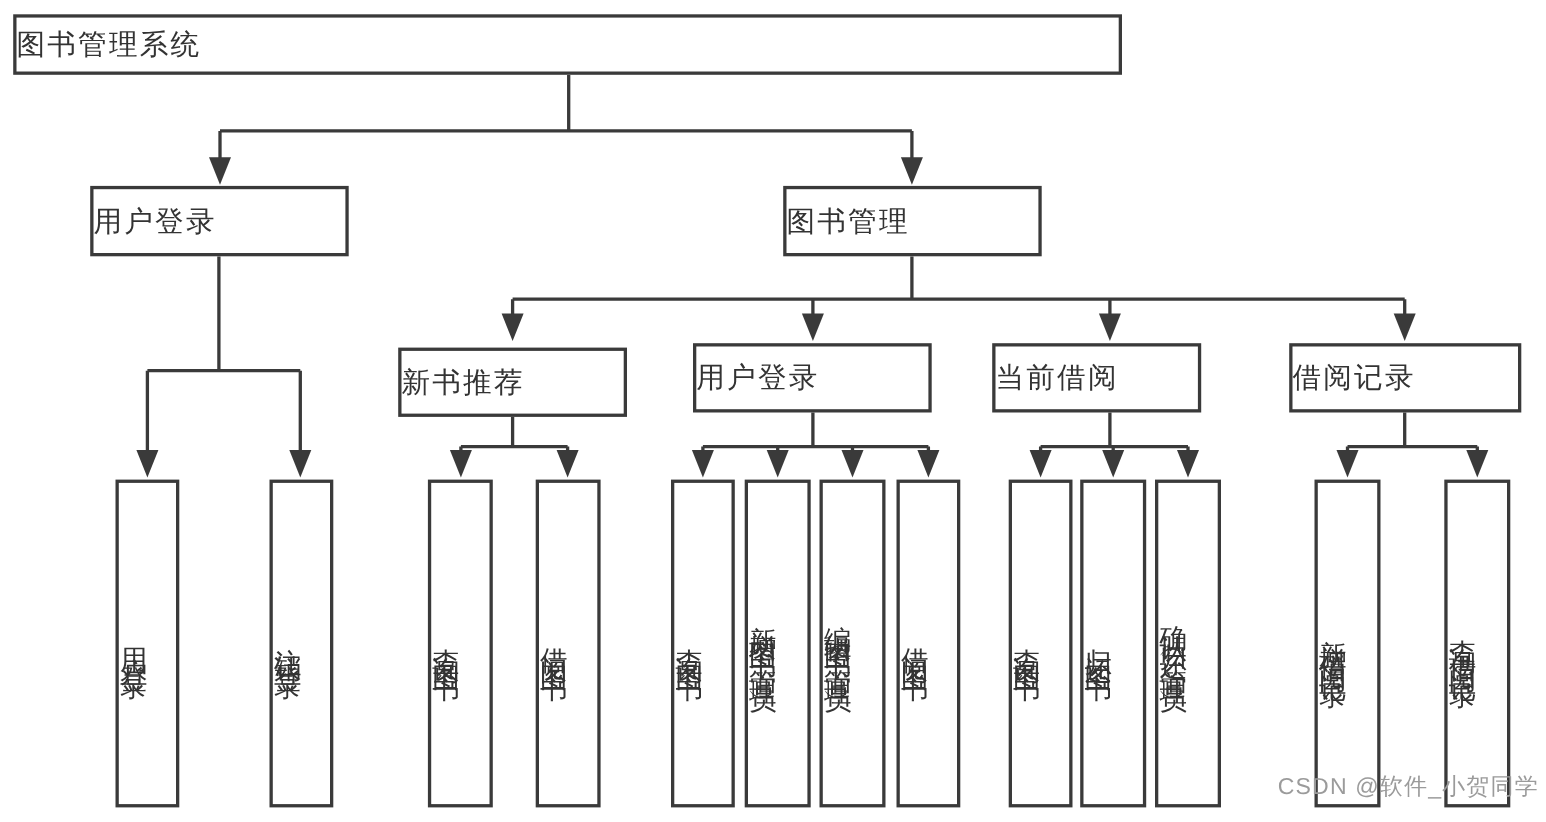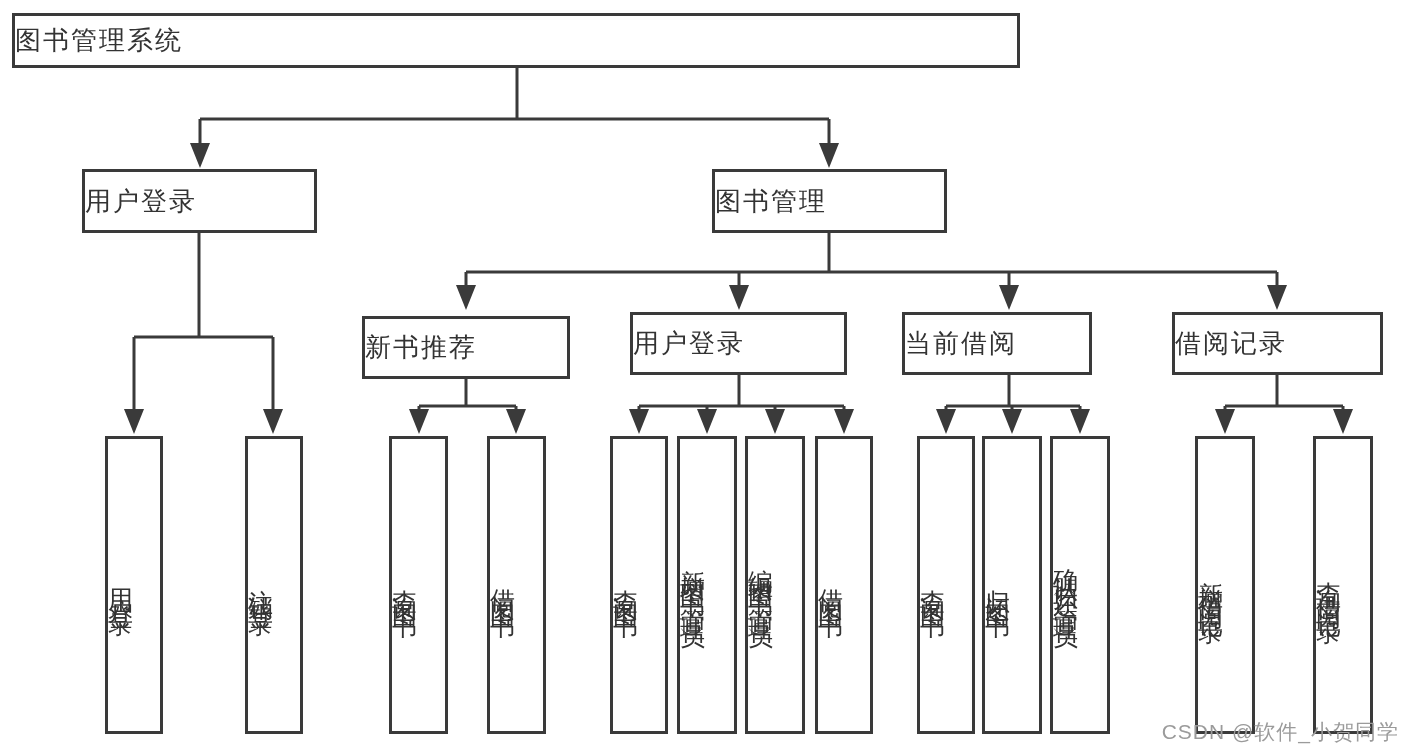--- a/index.html
+++ b/index.html
@@ -47,21 +47,21 @@
     stroke:var(--line);
     stroke-width:3;
   }
   #connectors polygon{
     fill:var(--line);
     stroke:none;
   }
   #watermark{
     position:absolute;
     right:6px;
-    bottom:1px;
+    bottom:18px;
     font-size:21px;
     letter-spacing:1px;
     color:var(--watermark);
     z-index:10;
     white-space:nowrap;
   }
 </style>
 </head>
 <body>
 

